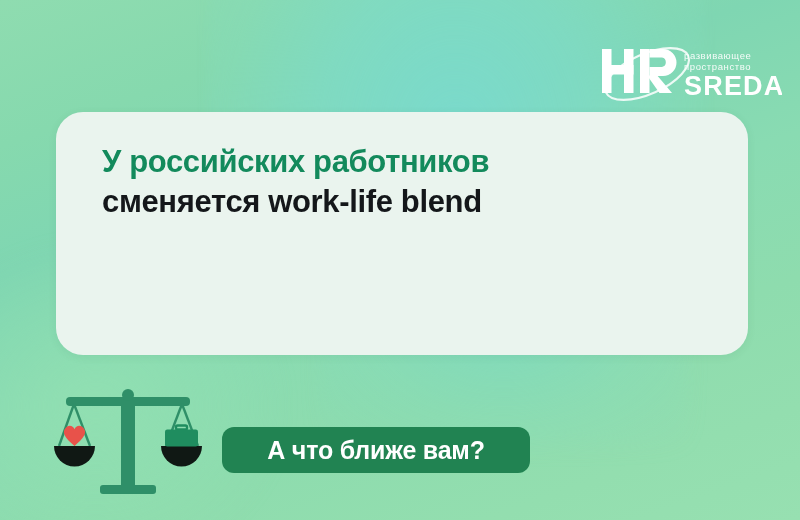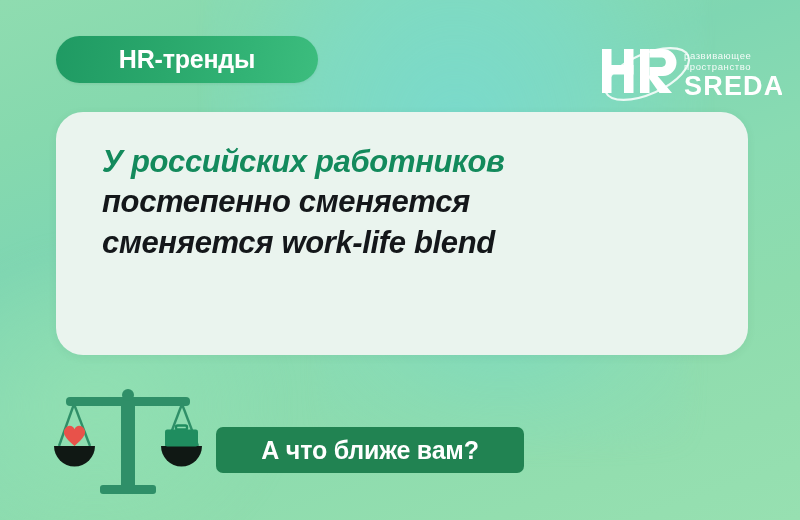--- a/index.html
+++ b/index.html
@@ -120,43 +120,42 @@
     top: 30px;
     right: 26px;
   }
   .headline {
     margin: 0;
     font-size: 31px;
     font-weight: bold;
     line-height: 1.30;
     letter-spacing: -0.35px;
     white-space: nowrap;
-    font-style: italic;
   }
   .hl-green { color: #138a5c; }
   .hl-dark  { color: #14171a; }
 
   
   .scales {
     position: absolute;
     left: 52px;
     top: 382px;
     width: 152px;
     height: 112px;
   }
   .scales svg { display: block; }
 
   
   .cta {
     position: absolute;
-    left: 216px;
+    left: 222px;
     top: 427px;
     width: 308px;
     height: 46px;
-    border-radius: 7px;
+    border-radius: 12px;
     background: #218352;
     display: flex;
     align-items: center;
     justify-content: center;
   }
   .cta-text {
     color: #ffffff;
     font-size: 25px;
     font-weight: bold;
     letter-spacing: -0.2px;
@@ -166,23 +165,20 @@
 </head>
 <body>
 
 <div id="poster">
 
   <div class="bg-base"></div>
   <div class="bg-aqua"></div>
   <div class="bg-aqua2"></div>
   <div class="bg-left-soft"></div>
 
-  <div class="badge">
-    <span class="badge-text">HR-тренды</span>
-  </div>
 
   <div class="logo">
     <svg viewBox="0 0 182 72" width="182" height="72" aria-hidden="true">
 
       <g>
         <ellipse cx="47" cy="36" rx="45" ry="20" transform="rotate(-24 47 36)" fill="none" stroke="#ffffff" stroke-width="2.1" opacity="0.85"></ellipse>
       </g>
 
       <g fill="#ffffff">
         <rect x="2" y="11" width="9.5" height="44"></rect>
@@ -199,21 +195,20 @@
       <text x="84" y="21" fill="#ffffff" opacity="0.92" font-family="Liberation Sans, sans-serif" font-size="9.5" letter-spacing="0.6">развивающее</text>
       <text x="84" y="32" fill="#ffffff" opacity="0.92" font-family="Liberation Sans, sans-serif" font-size="9.5" letter-spacing="0.6">пространство</text>
 
       <text x="84" y="57" fill="#ffffff" font-family="Liberation Sans, sans-serif" font-size="27" font-weight="bold" letter-spacing="1.2">SREDA</text>
     </svg>
   </div>
 
   <div class="card">
     <div class="card-inner">
       <p class="headline hl-green">У российских работников</p>
-      <p class="headline hl-dark">постепенно сменяется</p>
       <p class="headline hl-dark">сменяется work-life blend</p>
     </div>
   </div>
 
   <div class="scales">
     <svg viewBox="0 0 152 112" width="152" height="112" aria-hidden="true">
 
       <rect x="48" y="103" width="56" height="9" rx="3" fill="#2f8f68"></rect>
 
       <rect x="69" y="20" width="14" height="86" fill="#2f8f68"></rect>

